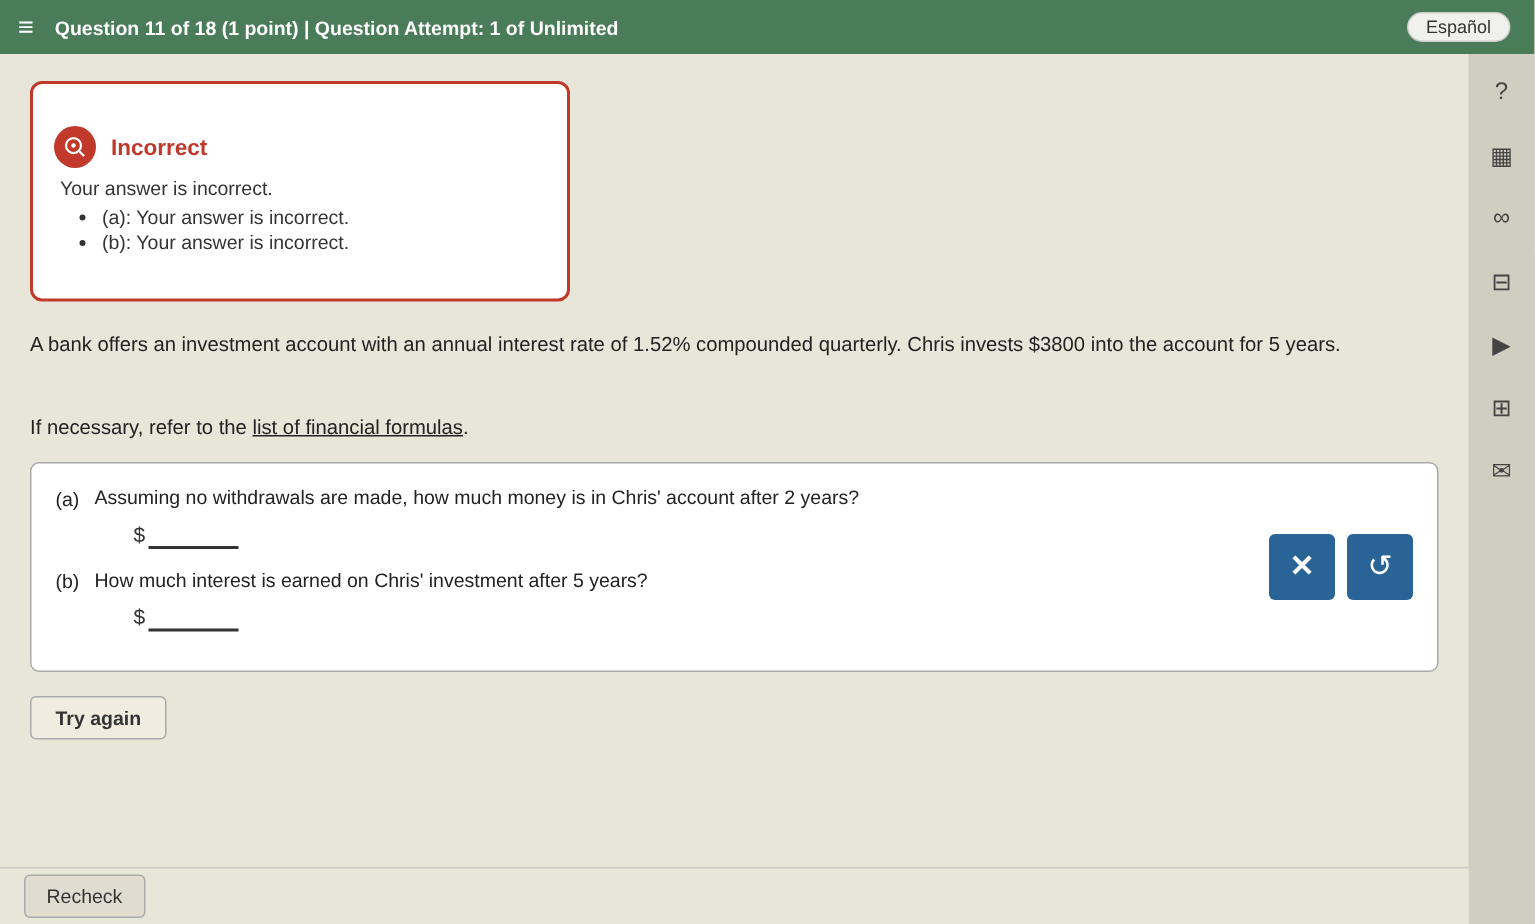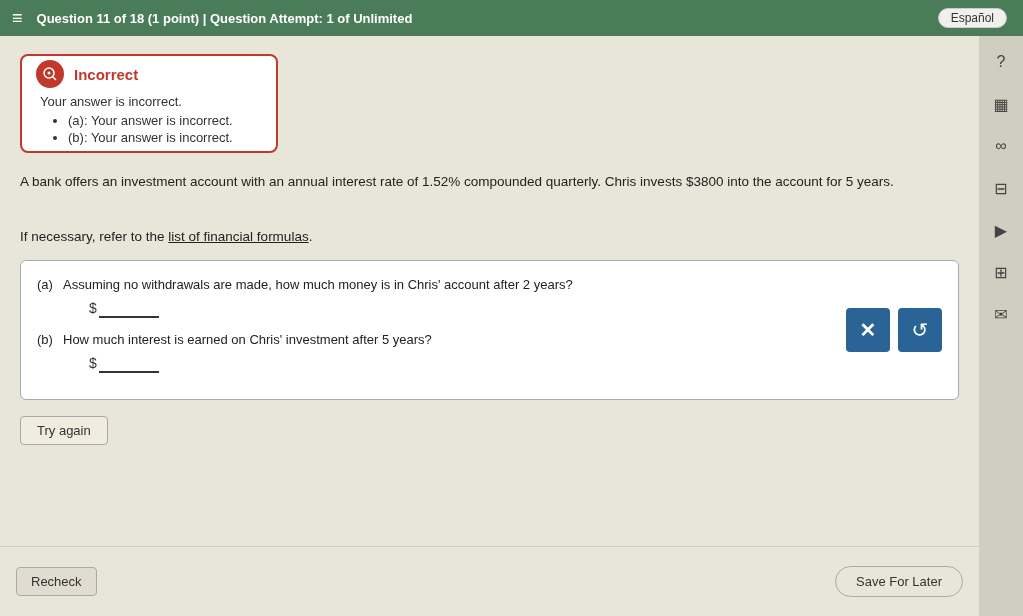--- a/index.html
+++ b/index.html
@@ -58,24 +58,24 @@
       background: #e8e6d8;
       padding: 18px 20px 10px 20px;
       overflow-y: auto;
       position: relative;
     }
 
     
     .incorrect-box {
       border: 2px solid #c0392b;
       border-radius: 8px;
-      padding: 4px 14px;
+      padding: 28px 14px;
       background: white;
       display: inline-block;
-      width: 258px;
+      width: 360px;
       margin-bottom: 18px;
     }
     .incorrect-header {
       display: flex;
       align-items: center;
       margin-bottom: 6px;
     }
     .incorrect-icon {
       width: 28px;
       height: 28px;
@@ -205,40 +205,41 @@
     
     .try-again-btn {
       border: 1px solid #aaa;
       background: #f0ede0;
       border-radius: 4px;
       padding: 6px 16px;
       font-size: 13px;
       cursor: pointer;
       color: #333;
       margin-bottom: 10px;
+      font-weight: bold;
     }
     .recheck-btn {
       border: 1px solid #aaa;
       background: #e0ddd0;
       border-radius: 4px;
       padding: 6px 14px;
       font-size: 13px;
       cursor: pointer;
       color: #333;
     }
 
     .bottom-bar {
       position: absolute;
       bottom: 0;
       left: 0;
       right: 0;
       display: flex;
       justify-content: flex-end;
       align-items: center;
-      padding: 19px 16px;
+      padding: 4px 16px;
       background: #e8e6d8;
       border-top: 1px solid #ccc;
       gap: 12px;
     }
 
     .save-later-btn {
       border: 1px solid #aaa;
       background: #e8e6d8;
       border-radius: 20px;
       padding: 7px 20px;
@@ -371,21 +372,20 @@
     </div>
 
     
     <div class="bottom-left-actions">
       <button class="try-again-btn">Try again</button>
     </div>
 
     
     <div class="bottom-bar">
       <button class="recheck-btn" style="margin-right: auto; margin-left:0;">Recheck</button>
-      <button class="save-later-btn">Save For Later</button>
     </div>
 
   </div>
 
   <div class="right-sidebar">
     <div class="sidebar-icon">
       <span>?</span>
     </div>
     <div class="sidebar-icon">
       <span>▦</span>

